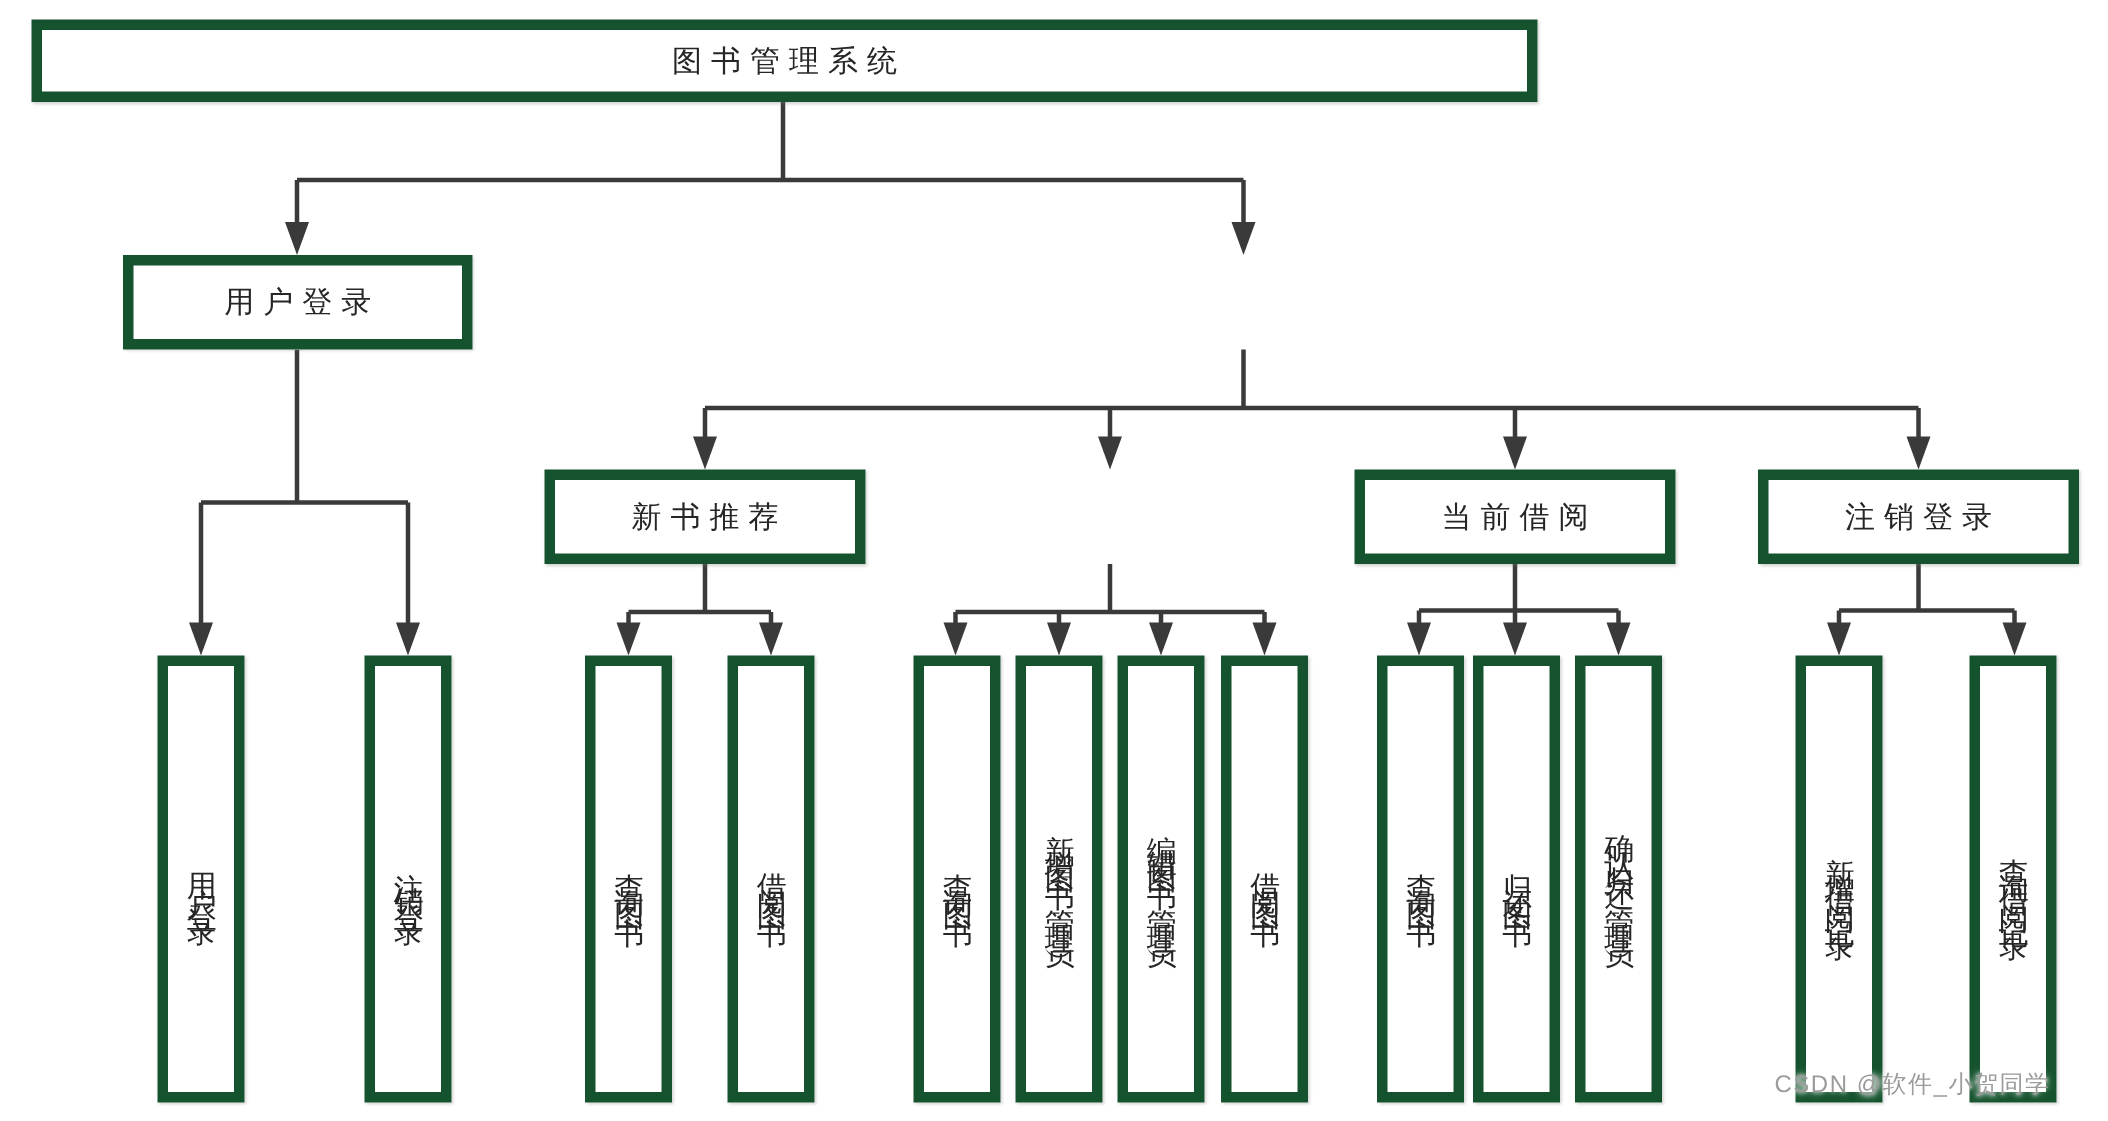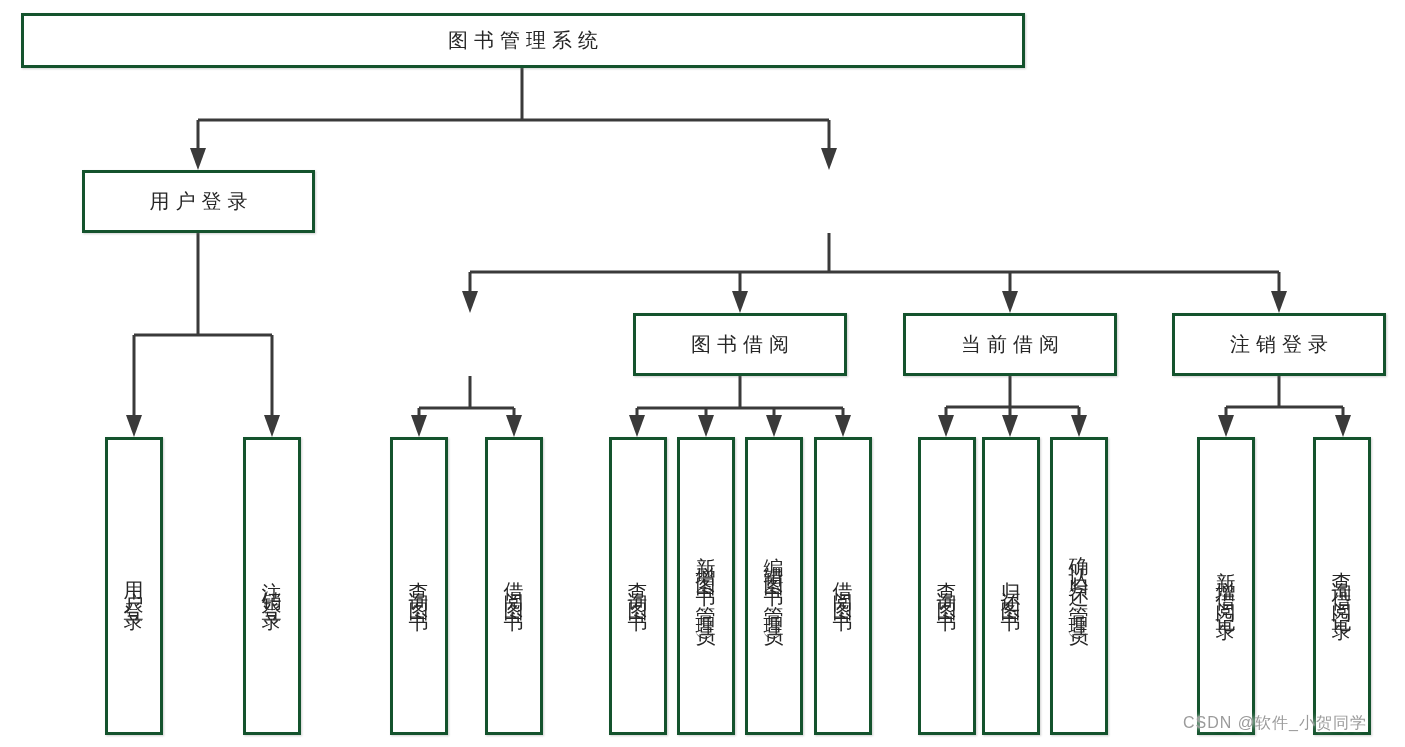--- a/index.html
+++ b/index.html
@@ -13,21 +13,21 @@
   }
   #connectors {
     position: absolute;
     left: 0; top: 0;
     width: 1405px; height: 747px;
   }
   .node {
     position: absolute;
     box-sizing: border-box;
     background: #ffffff;
-    border: 3px solid #14532d;
+    border: 7px solid #14532d;
     color: #262626;
     display: flex;
     align-items: center;
     justify-content: center;
     box-shadow: 1px 1px 2px rgba(120,120,120,0.35);
   }
   .hnode {
     font-size: 20px;
     letter-spacing: 6px;
     text-indent: 6px; 
@@ -108,21 +108,21 @@
 
     <path d="M1279 375 V407 M1226 407 H1343 M1226 407 V417 M1343 407 V417" stroke="#3a3a3a" stroke-width="3" fill="none"></path>
     <polygon points="1218,415 1234,415 1226,437" fill="#3a3a3a"></polygon>
     <polygon points="1335,415 1351,415 1343,437" fill="#3a3a3a"></polygon>
   </svg>
 
   <div class="node hnode root">图书管理系统</div>
 
   <div class="node hnode l2a">用户登录</div>
 
-  <div class="node hnode l3 l3b">图书借阅</div>
+  <div class="node hnode l3 l3a">新书推荐</div>
   <div class="node hnode l3 l3c">当前借阅</div>
   <div class="node hnode l3 l3d">注销登录</div>
 
   <div class="node leaf lf1">用户登录</div>
   <div class="node leaf lf2">注销登录</div>
   <div class="node leaf lf3">查询图书</div>
   <div class="node leaf lf4">借阅图书</div>
   <div class="node leaf lf5">查询图书</div>
   <div class="node leaf lf6">新增图书（管理员）</div>
   <div class="node leaf lf7">编辑图书（管理员）</div>

